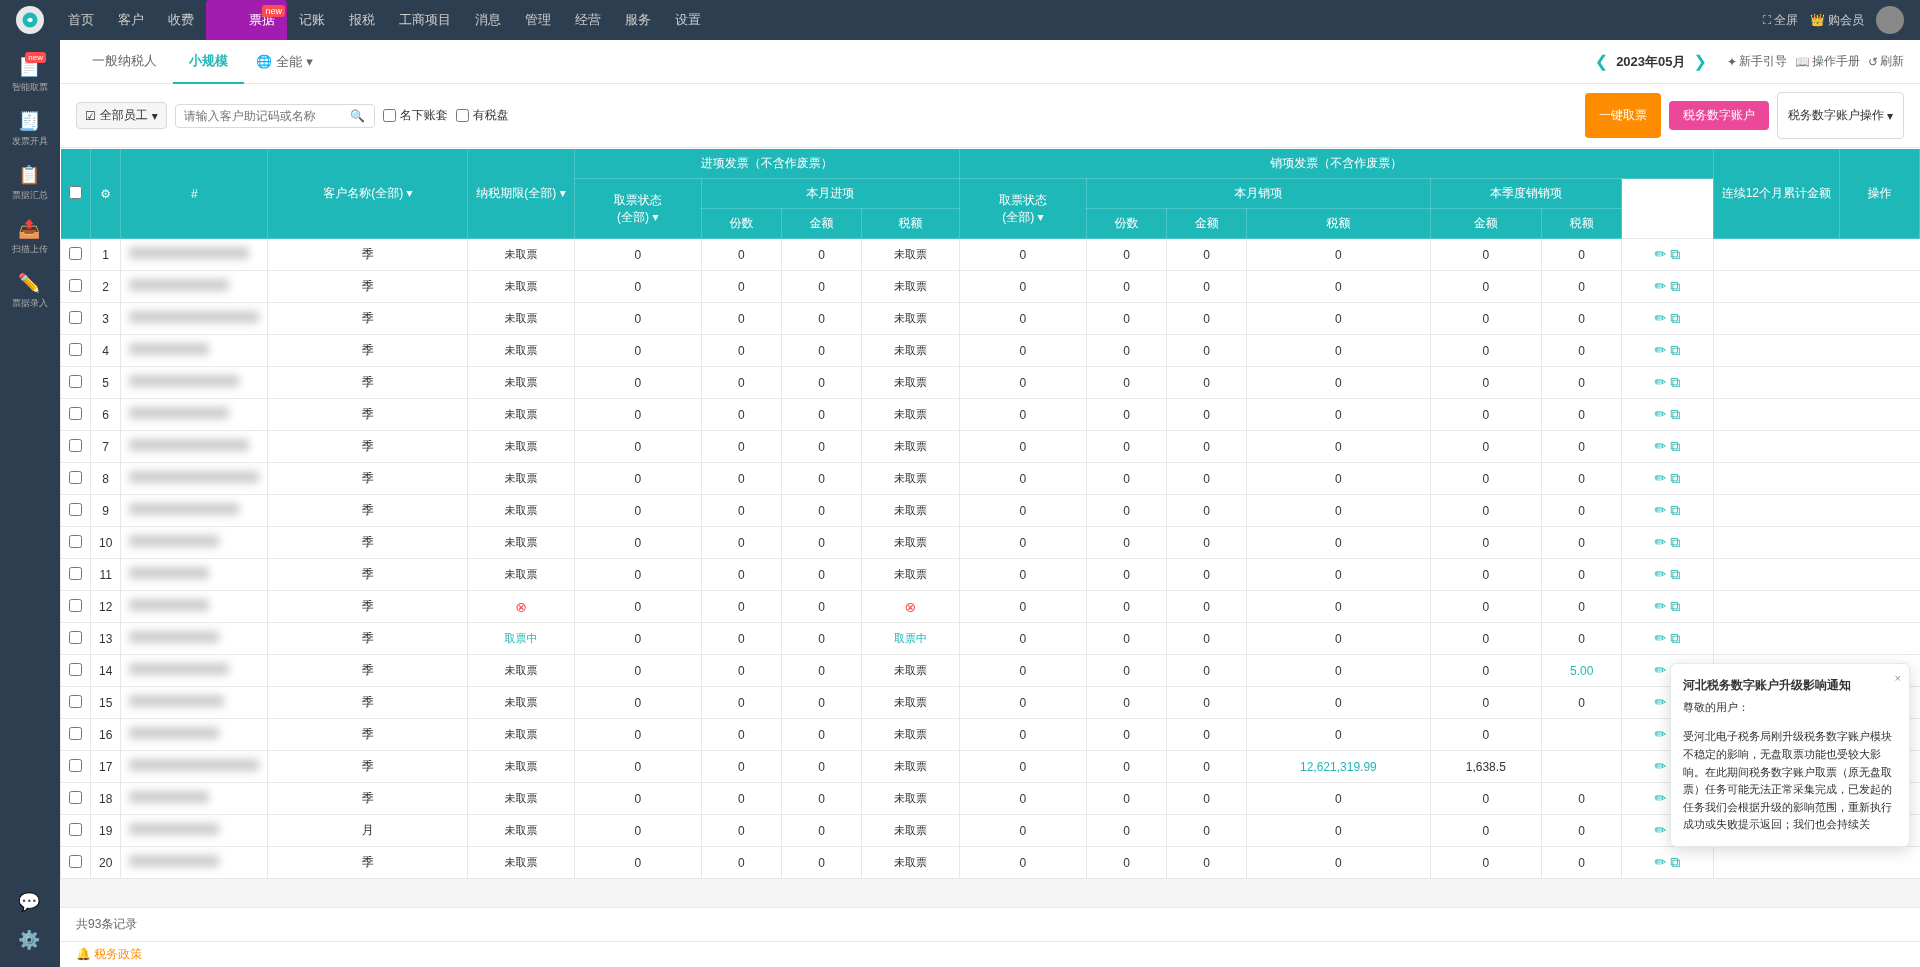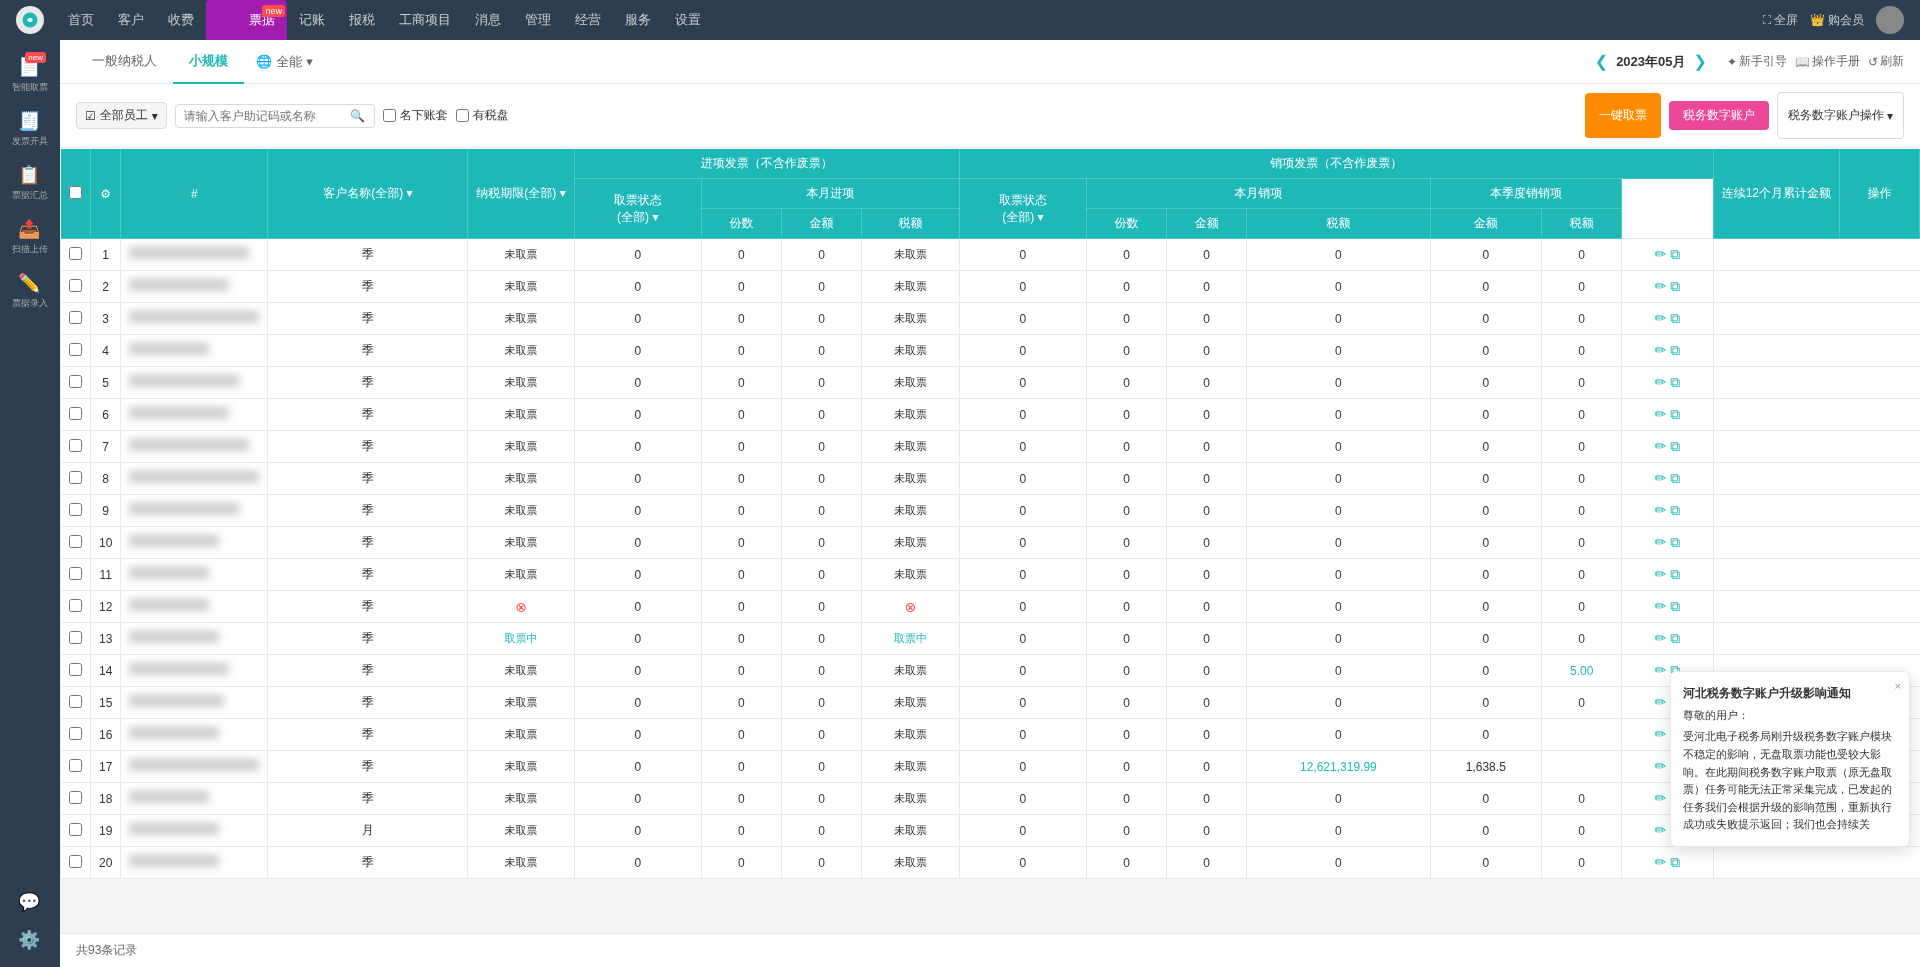--- a/index.html
+++ b/index.html
@@ -591,21 +591,24 @@
               <td><span class="action-icon">✏</span><span class="action-icon">⧉</span></td>
             </tr>
           </tbody>
       </table>
     </div>
 
     <div class="table-footer">
       <span>共93条记录</span>
     </div>
 
+    <div class="tax-policy-bar">
+      <span>🔔 税务政策</span>
+    </div>
   </div>
 </div>
 
 <div class="notification-popup">
   <span class="close">×</span>
   <div class="title">河北税务数字账户升级影响通知</div>
   <div>尊敬的用户：</div>
-  <div style="margin-top:4px;">受河北电子税务局刚升级税务数字账户模块不稳定的影响，无盘取票功能也受较大影响。在此期间税务数字账户取票（原无盘取票）任务可能无法正常采集完成，已发起的任务我们会根据升级的影响范围，重新执行成功或失败提示返回；我们也会持续关</div>
+  <div style="margin-top:12px;">受河北电子税务局刚升级税务数字账户模块不稳定的影响，无盘取票功能也受较大影响。在此期间税务数字账户取票（原无盘取票）任务可能无法正常采集完成，已发起的任务我们会根据升级的影响范围，重新执行成功或失败提示返回；我们也会持续关</div>
 </div>
 
 </body></html>

